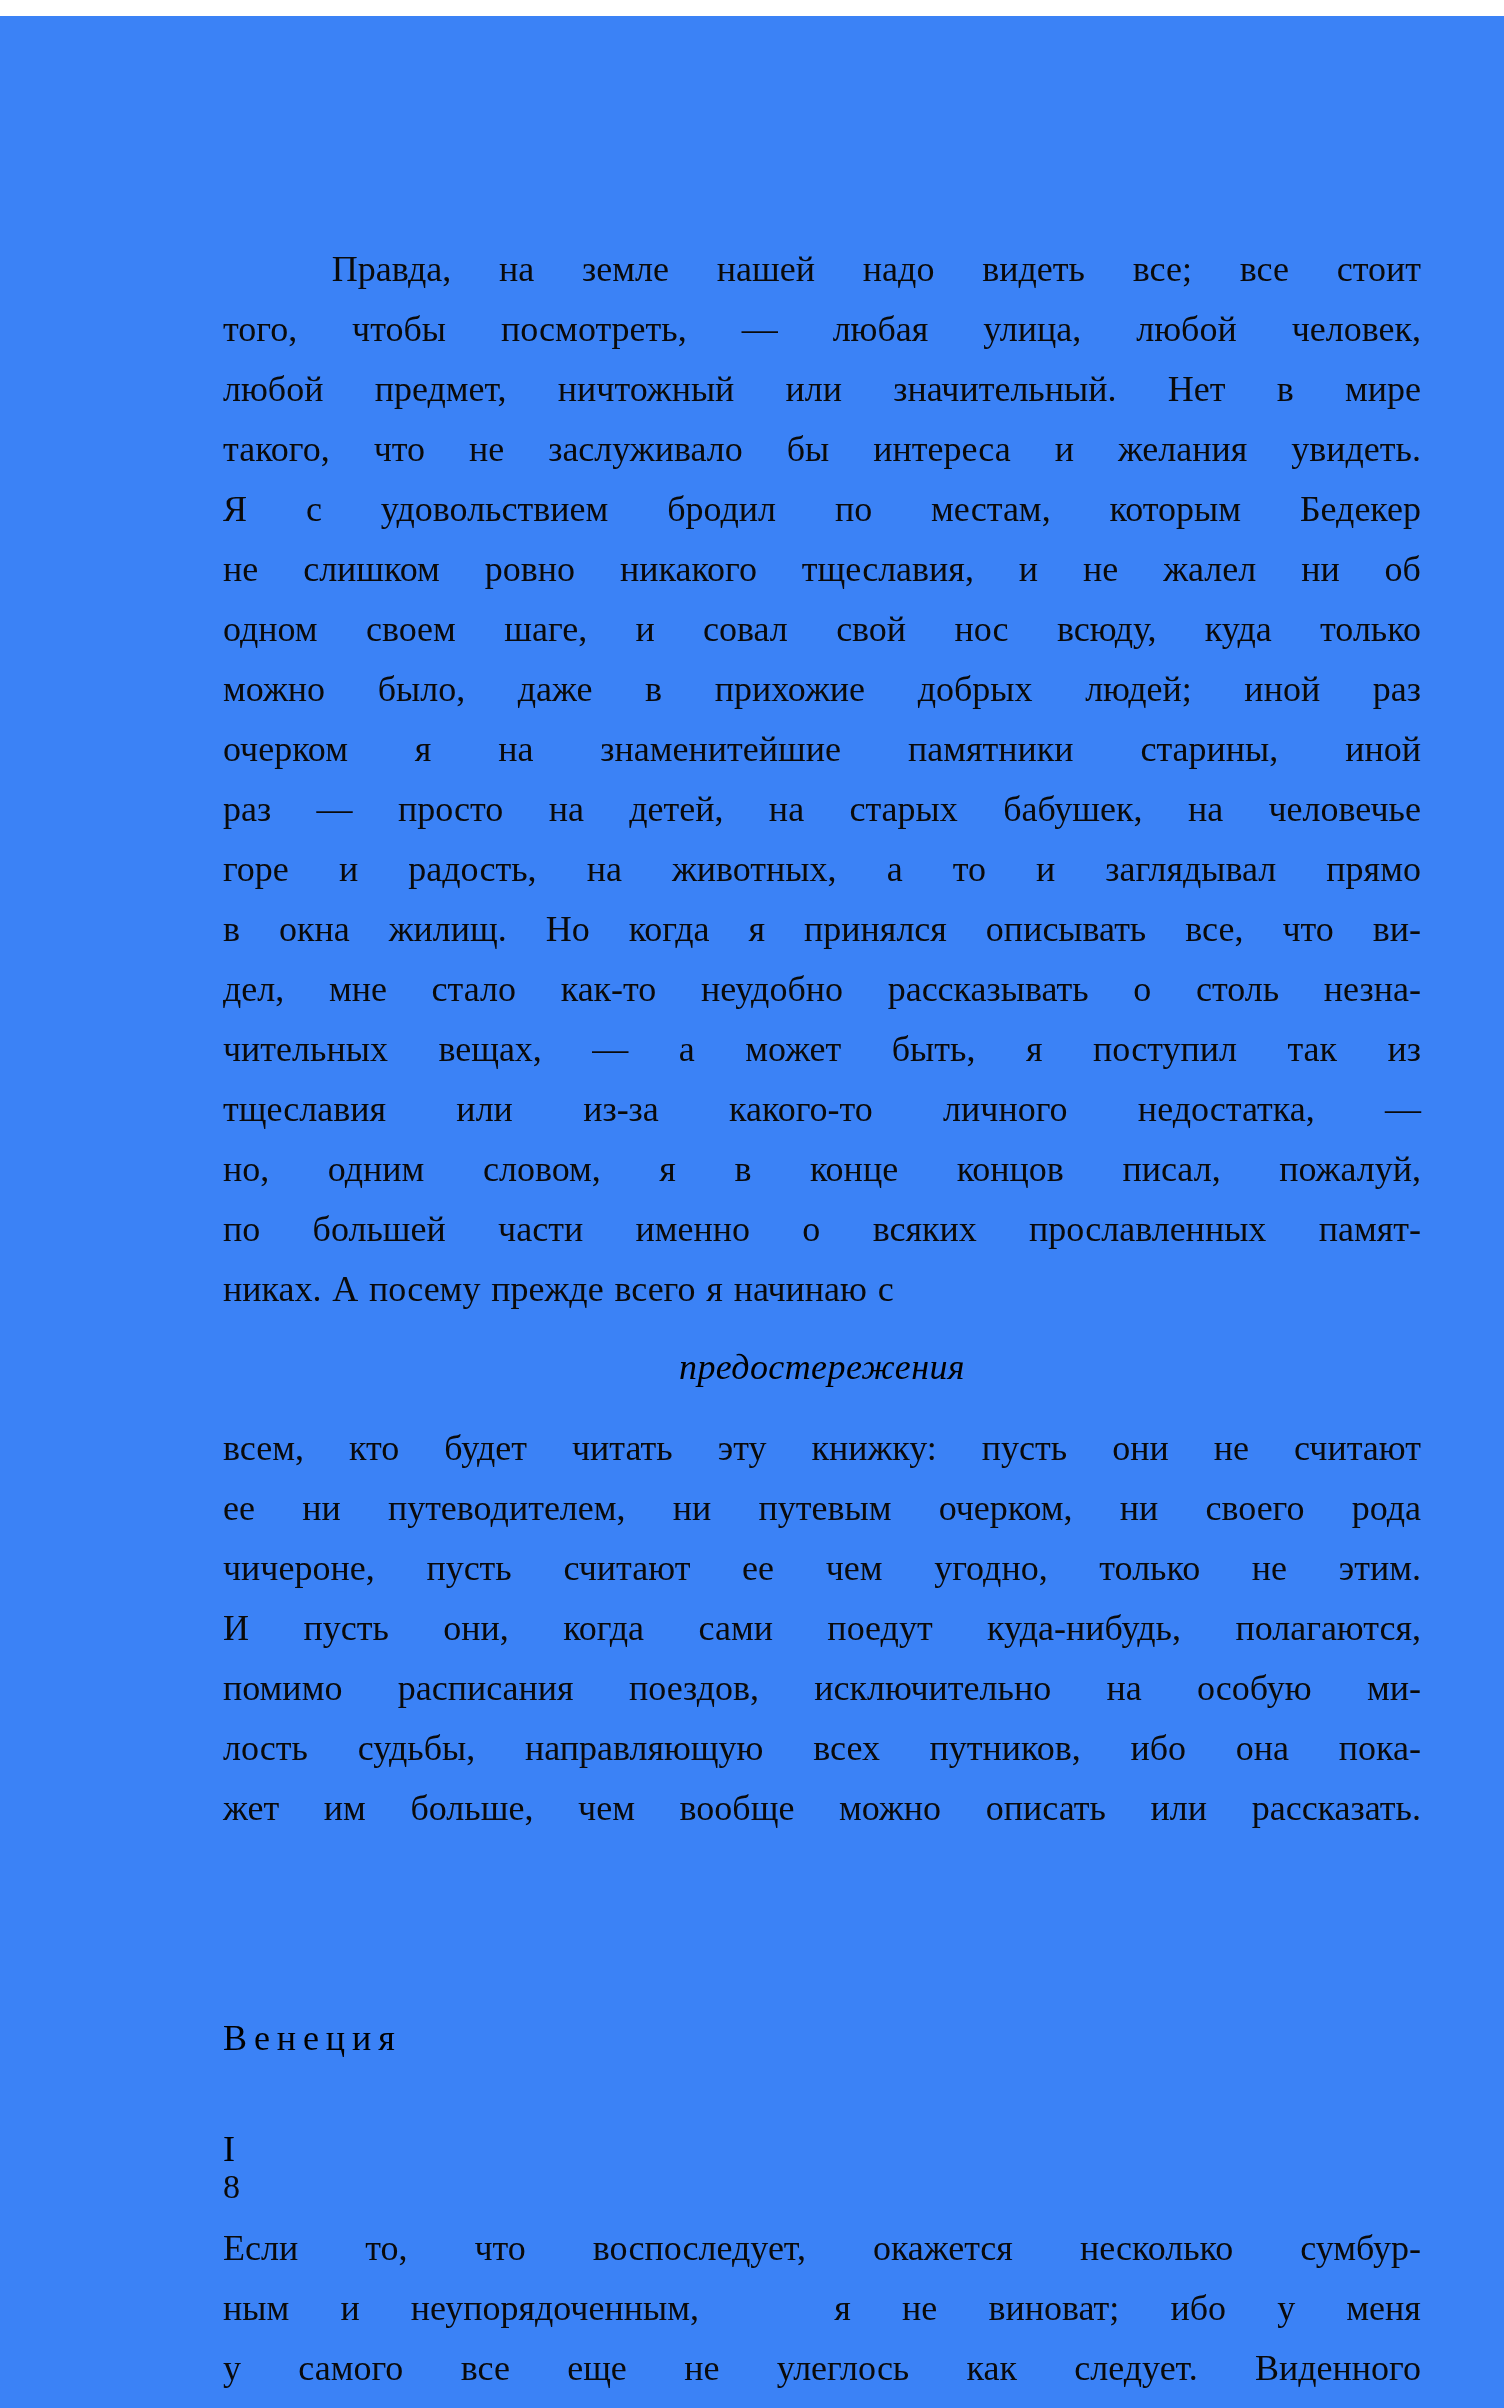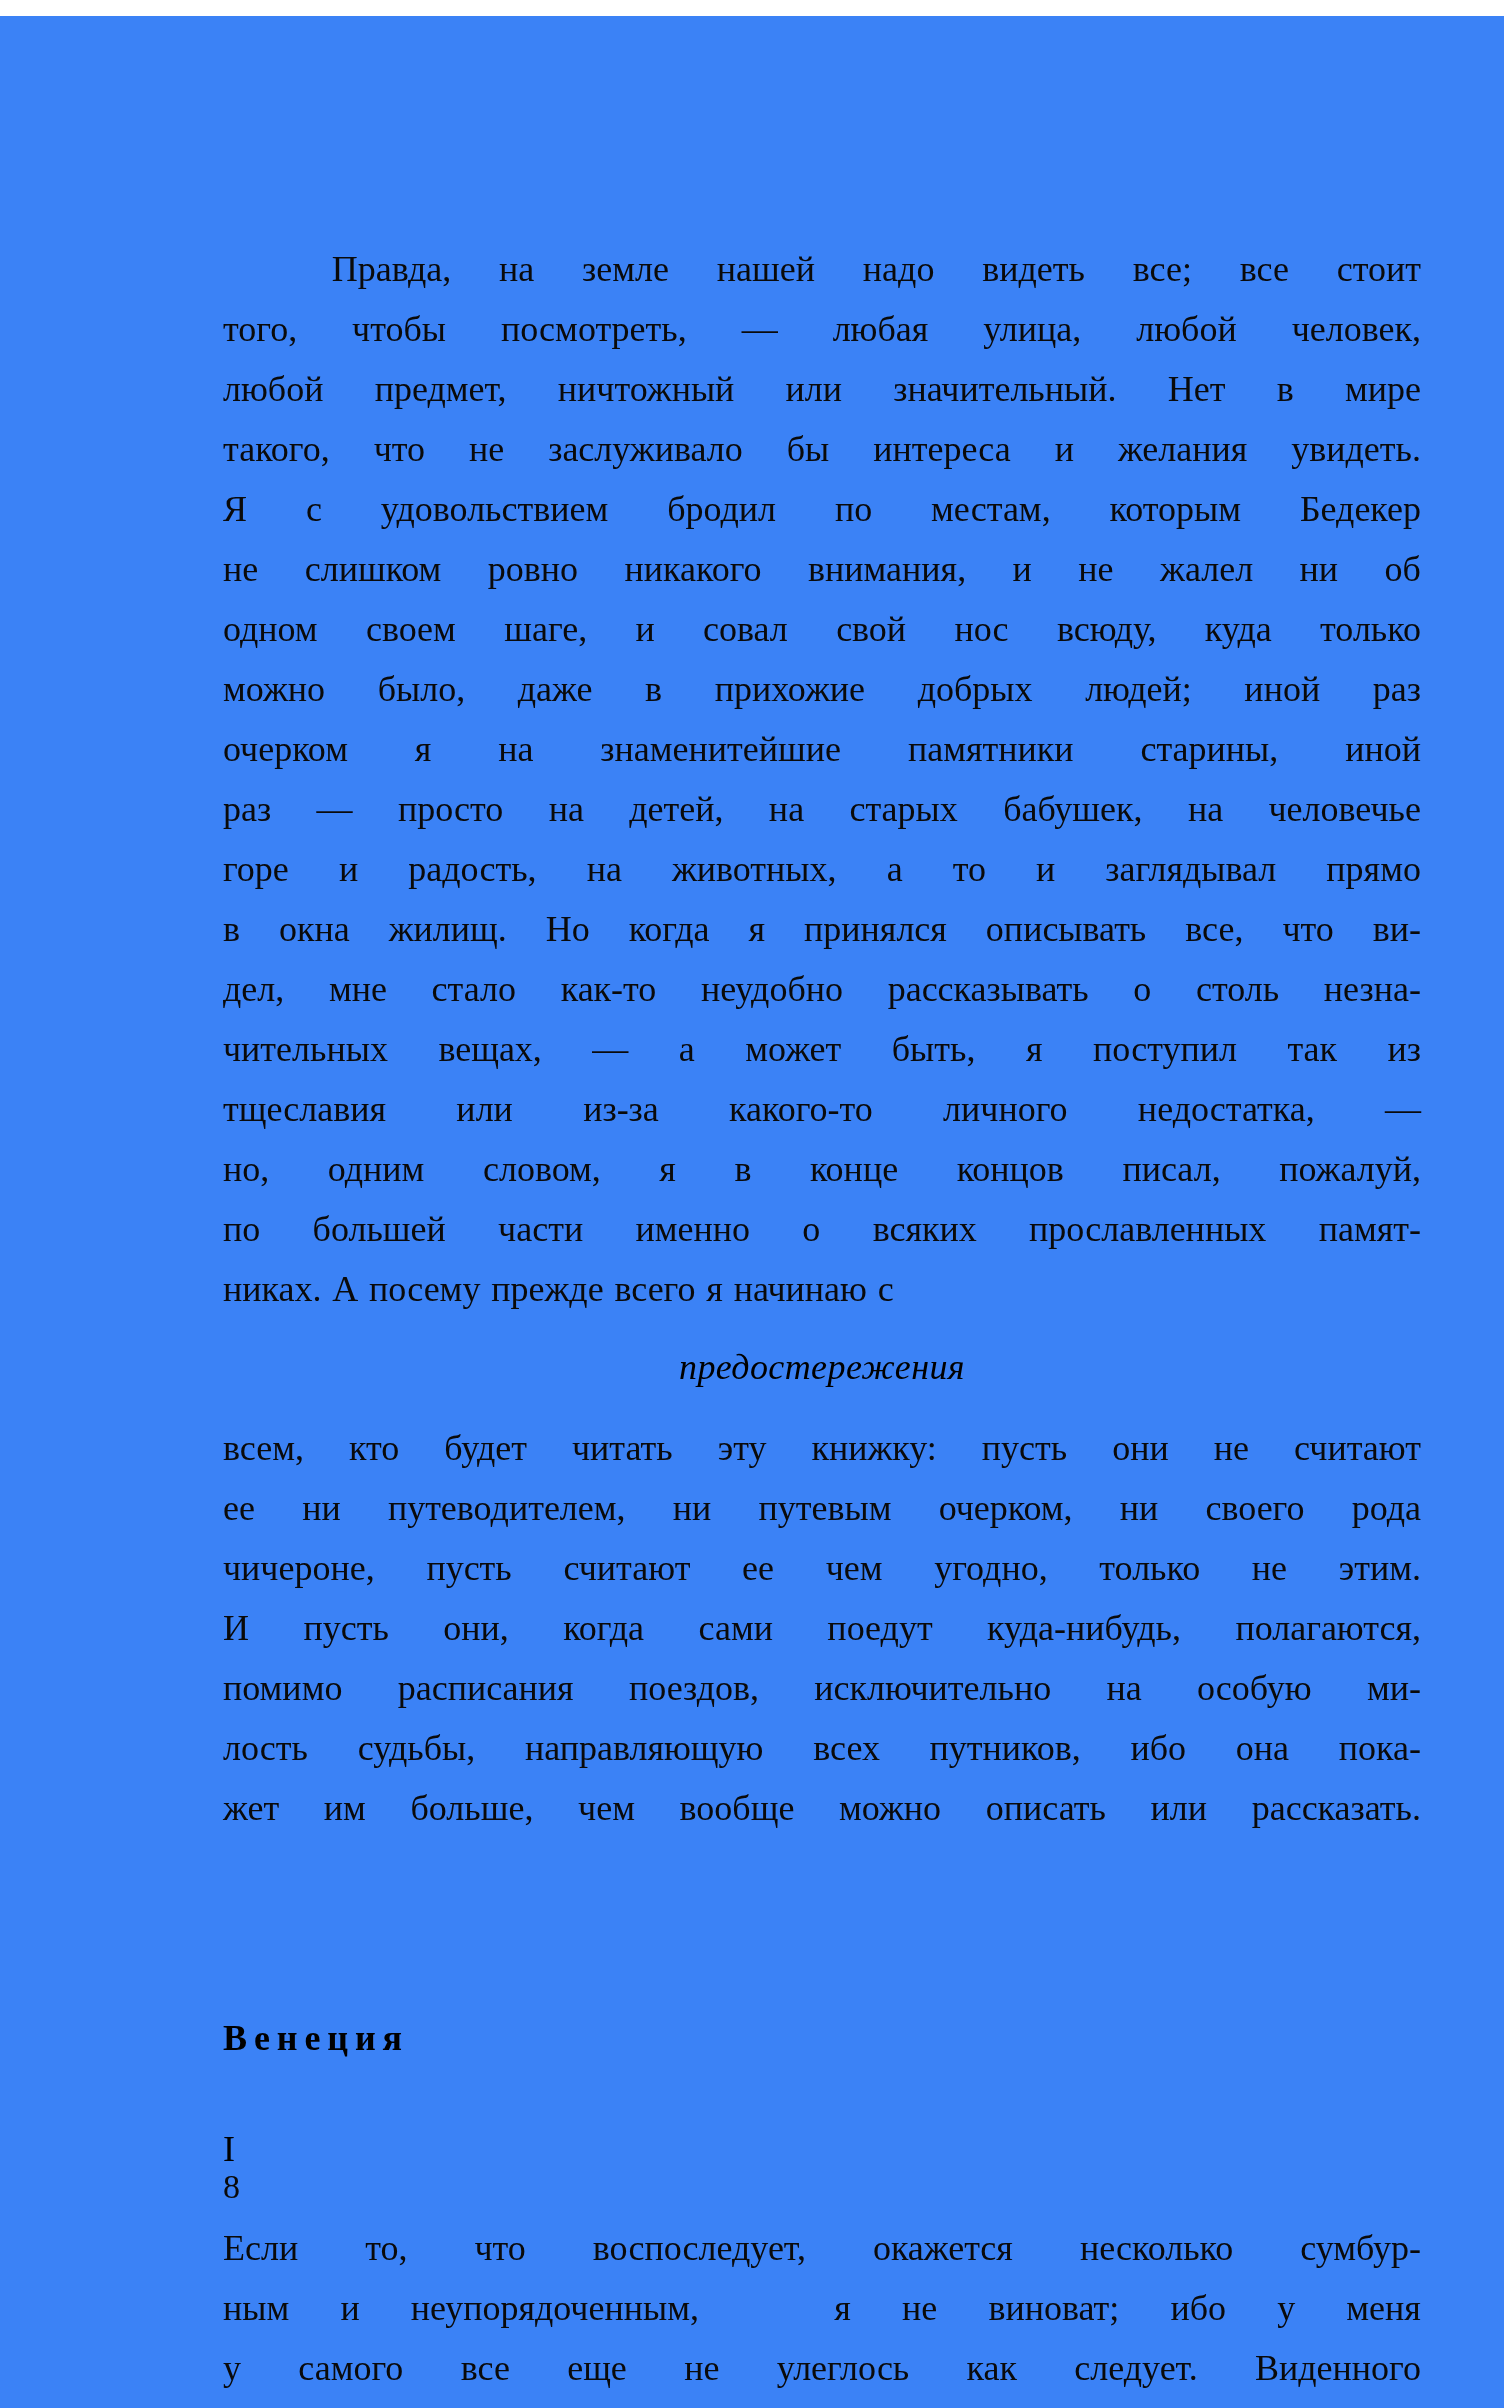--- a/index.html
+++ b/index.html
@@ -68,21 +68,21 @@
   .center-italic {
     text-align: center;
     font-style: italic;
     font-size: 36px;
     line-height: 60px;
     margin: 17.6px 0 21.6px 0;
     letter-spacing: 0.4px;
   }
 
   .chapter-title {
-    font-weight: bold;
+    font-weight: normal;
     font-size: 36px;
     line-height: 60px;
     letter-spacing: 6.9px;
     margin: 94px 0 0 0;
   }
 
   .section-number {
     font-size: 36px;
     line-height: 60px;
     margin: 51px 0 39px 0;
@@ -107,21 +107,21 @@
 <div class="page">
 
   <div class="textblock">
 
     <div class="para">
         <div class="ln just indent"><span class="w">Правда,</span><span class="w">на</span><span class="w">земле</span><span class="w">нашей</span><span class="w">надо</span><span class="w">видеть</span><span class="w">все;</span><span class="w">все</span><span class="w">стоит</span></div>
         <div class="ln just"><span class="w">того,</span><span class="w">чтобы</span><span class="w">посмотреть,</span><span class="w">—</span><span class="w">любая</span><span class="w">улица,</span><span class="w">любой</span><span class="w">человек,</span></div>
         <div class="ln just"><span class="w">любой</span><span class="w">предмет,</span><span class="w">ничтожный</span><span class="w">или</span><span class="w">значительный.</span><span class="w">Нет</span><span class="w">в</span><span class="w">мире</span></div>
         <div class="ln just"><span class="w">такого,</span><span class="w">что</span><span class="w">не</span><span class="w">заслуживало</span><span class="w">бы</span><span class="w">интереса</span><span class="w">и</span><span class="w">желания</span><span class="w">увидеть.</span></div>
         <div class="ln just"><span class="w">Я</span><span class="w">с</span><span class="w">удовольствием</span><span class="w">бродил</span><span class="w">по</span><span class="w">местам,</span><span class="w">которым</span><span class="w">Бедекер</span></div>
-        <div class="ln just"><span class="w">не</span><span class="w">слишком</span><span class="w">ровно</span><span class="w">никакого</span><span class="w">внимания,</span><span class="w">и</span><span class="w">не</span><span class="w">жалел</span><span class="w">ни</span><span class="w">об</span></div>
+        <div class="ln just"><span class="w">не</span><span class="w">слишком</span><span class="w">ровно</span><span class="w">никакого</span><span class="w">тщеславия,</span><span class="w">и</span><span class="w">не</span><span class="w">жалел</span><span class="w">ни</span><span class="w">об</span></div>
         <div class="ln just"><span class="w">одном</span><span class="w">своем</span><span class="w">шаге,</span><span class="w">и</span><span class="w">совал</span><span class="w">свой</span><span class="w">нос</span><span class="w">всюду,</span><span class="w">куда</span><span class="w">только</span></div>
         <div class="ln just"><span class="w">можно</span><span class="w">было,</span><span class="w">даже</span><span class="w">в</span><span class="w">прихожие</span><span class="w">добрых</span><span class="w">людей;</span><span class="w">иной</span><span class="w">раз</span></div>
         <div class="ln just"><span class="w">очерком</span><span class="w">я</span><span class="w">на</span><span class="w">знаменитейшие</span><span class="w">памятники</span><span class="w">старины,</span><span class="w">иной</span></div>
         <div class="ln just"><span class="w">раз</span><span class="w">—</span><span class="w">просто</span><span class="w">на</span><span class="w">детей,</span><span class="w">на</span><span class="w">старых</span><span class="w">бабушек,</span><span class="w">на</span><span class="w">человечье</span></div>
         <div class="ln just"><span class="w">горе</span><span class="w">и</span><span class="w">радость,</span><span class="w">на</span><span class="w">животных,</span><span class="w">а</span><span class="w">то</span><span class="w">и</span><span class="w">заглядывал</span><span class="w">прямо</span></div>
         <div class="ln just"><span class="w">в</span><span class="w">окна</span><span class="w">жилищ.</span><span class="w">Но</span><span class="w">когда</span><span class="w">я</span><span class="w">принялся</span><span class="w">описывать</span><span class="w">все,</span><span class="w">что</span><span class="w">ви-</span></div>
         <div class="ln just"><span class="w">дел,</span><span class="w">мне</span><span class="w">стало</span><span class="w">как-то</span><span class="w">неудобно</span><span class="w">рассказывать</span><span class="w">о</span><span class="w">столь</span><span class="w">незна-</span></div>
         <div class="ln just"><span class="w">чительных</span><span class="w">вещах,</span><span class="w">—</span><span class="w">а</span><span class="w">может</span><span class="w">быть,</span><span class="w">я</span><span class="w">поступил</span><span class="w">так</span><span class="w">из</span></div>
         <div class="ln just"><span class="w">тщеславия</span><span class="w">или</span><span class="w">из-за</span><span class="w">какого-то</span><span class="w">личного</span><span class="w">недостатка,</span><span class="w">—</span></div>
         <div class="ln just"><span class="w">но,</span><span class="w">одним</span><span class="w">словом,</span><span class="w">я</span><span class="w">в</span><span class="w">конце</span><span class="w">концов</span><span class="w">писал,</span><span class="w">пожалуй,</span></div>

